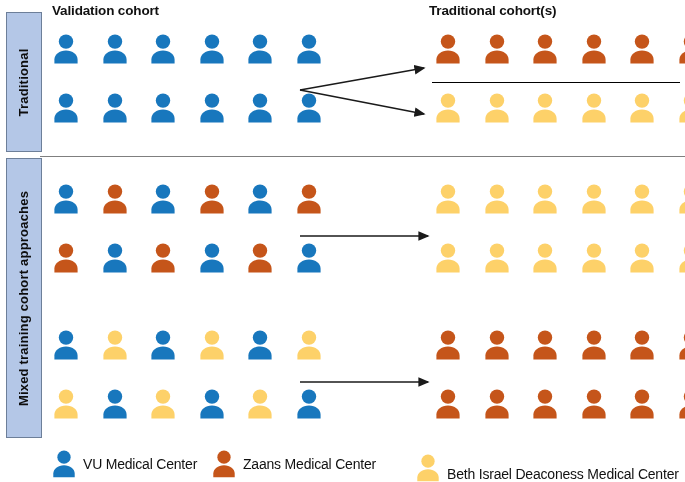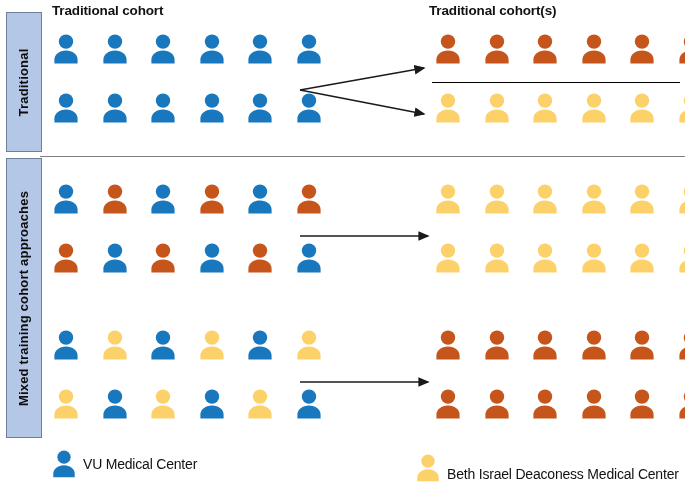--- a/index.html
+++ b/index.html
@@ -119,21 +119,21 @@
   }
   #legend-vu   { left: 52px; }
   #legend-zaans{ left: 212px; }
   #legend-bidmc{ left: 416px; align-items: flex-end; }
 </style>
 </head>
 <body>
 
 <div id="figure">
 
-  <div class="col-header" id="header-development">Traditional cohort</div>
+  <div class="col-header" id="header-development">Validation cohort</div>
   <div class="col-header" id="header-validation">Traditional cohort(s)</div>
 
   <div class="side-box" id="side-traditional">
     <span class="side-label">Traditional</span>
   </div>
   <div class="side-box" id="side-mixed">
     <span class="side-label">Mixed training cohort approaches</span>
   </div>
 
   <div class="divider" id="section-divider"></div>
@@ -592,20 +592,29 @@
   <div id="legend">
     <div class="legend-entry" id="legend-vu">
       <span class="person">
           <svg viewBox="0 0 26 30" xmlns="http://www.w3.org/2000/svg">
             <circle cx="13" cy="7.6" r="7.2" fill="#1877bd"></circle>
             <path d="M13 16.4c-6.6 0-11.6 4.0-11.6 9.0v4.0h23.2v-4.0c0-5.0-5.0-9.0-11.6-9.0z" fill="#1877bd"></path>
           </svg>
         </span>
       <span class="legend-label">VU Medical Center</span>
     </div>
+    <div class="legend-entry" id="legend-zaans">
+      <span class="person">
+          <svg viewBox="0 0 26 30" xmlns="http://www.w3.org/2000/svg">
+            <circle cx="13" cy="7.6" r="7.2" fill="#c5551a"></circle>
+            <path d="M13 16.4c-6.6 0-11.6 4.0-11.6 9.0v4.0h23.2v-4.0c0-5.0-5.0-9.0-11.6-9.0z" fill="#c5551a"></path>
+          </svg>
+        </span>
+      <span class="legend-label">Zaans Medical Center</span>
+    </div>
     <div class="legend-entry" id="legend-bidmc">
       <span class="person">
           <svg viewBox="0 0 26 30" xmlns="http://www.w3.org/2000/svg">
             <circle cx="13" cy="7.6" r="7.2" fill="#fdd169"></circle>
             <path d="M13 16.4c-6.6 0-11.6 4.0-11.6 9.0v4.0h23.2v-4.0c0-5.0-5.0-9.0-11.6-9.0z" fill="#fdd169"></path>
           </svg>
         </span>
       <span class="legend-label">Beth Israel Deaconess Medical Center</span>
     </div>
   </div>

